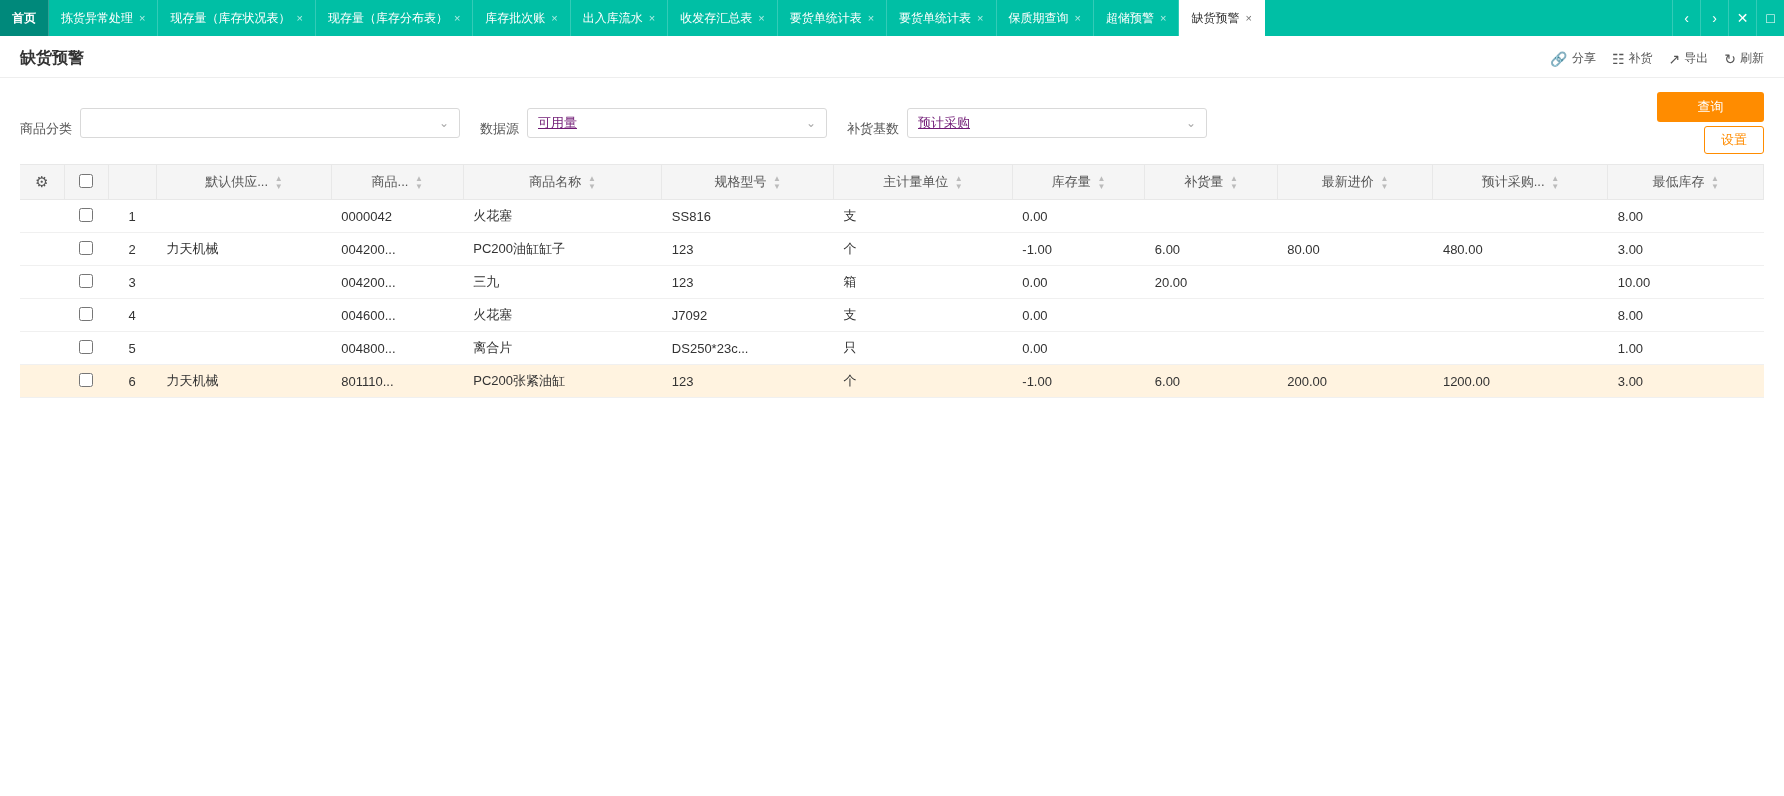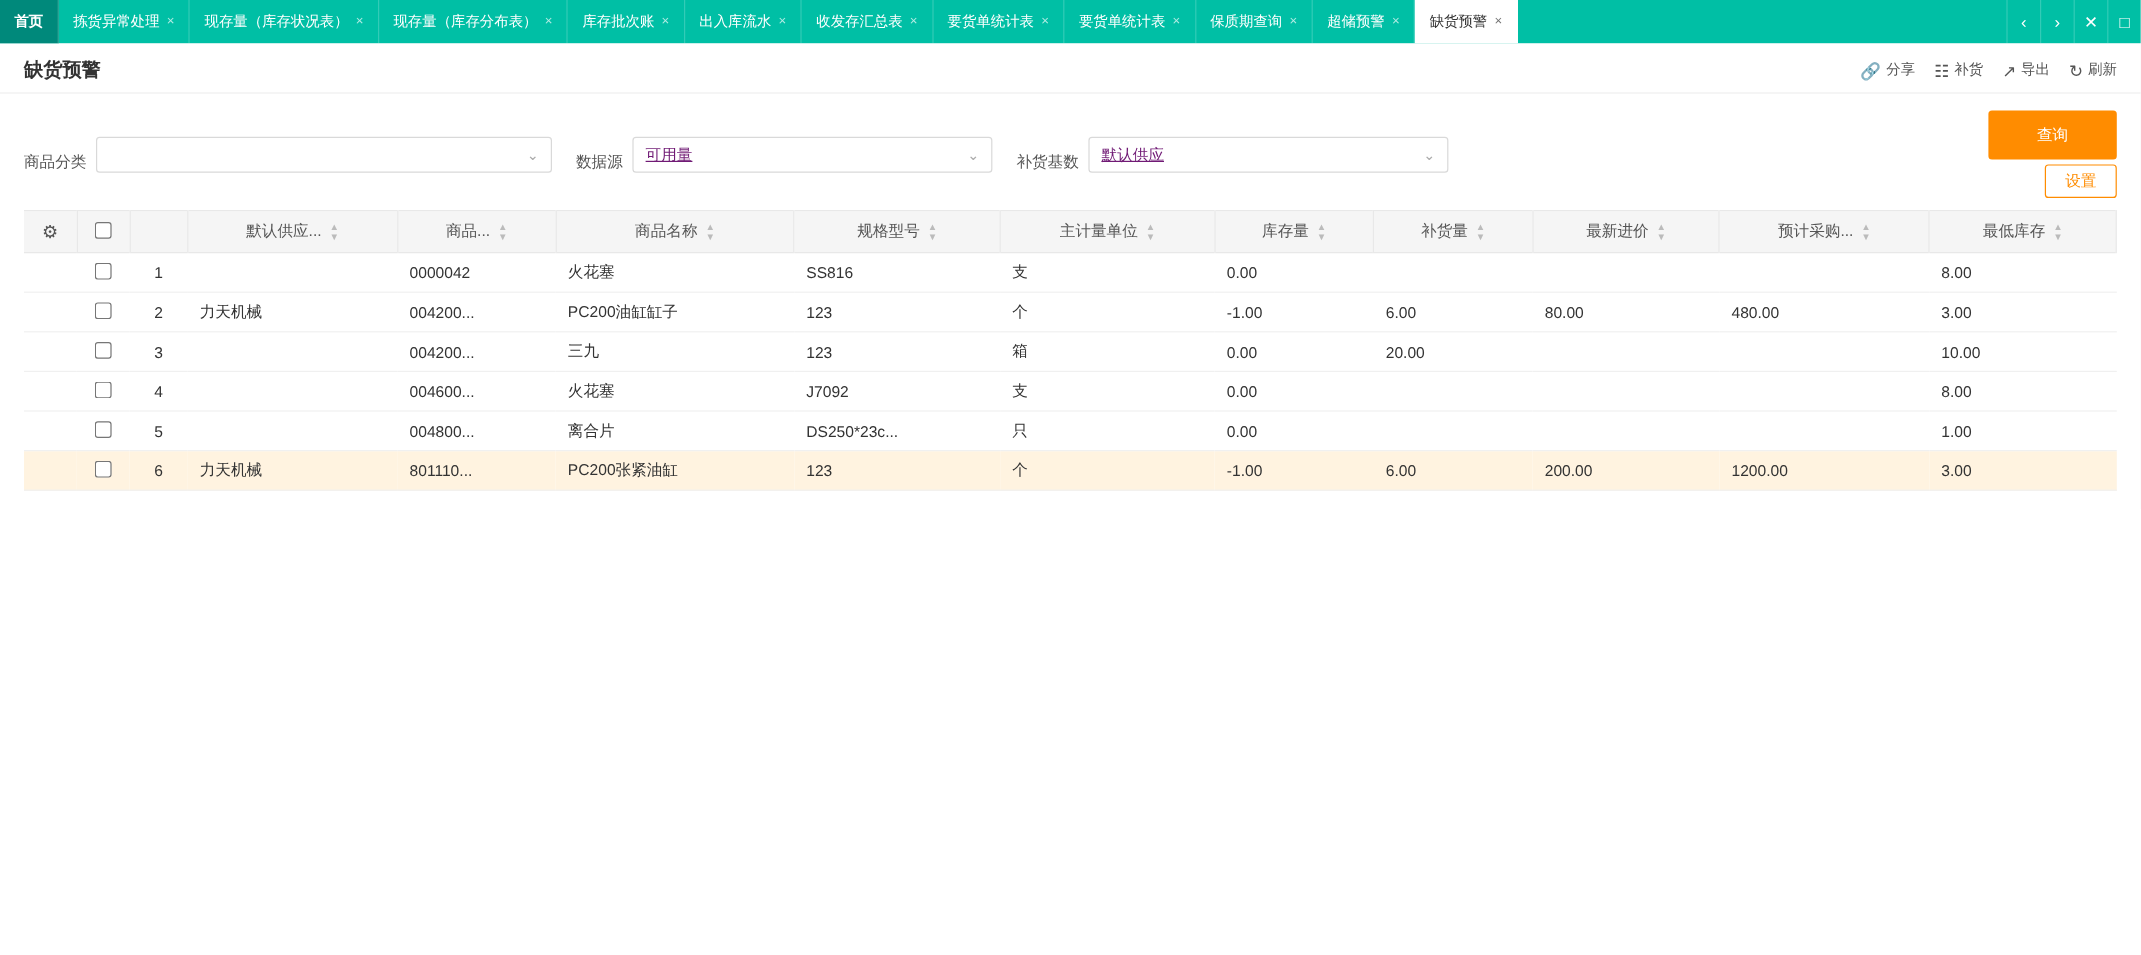--- a/index.html
+++ b/index.html
@@ -140,21 +140,21 @@
       gap: 4px;
     }
     .btn-query {
       background: #ff8c00;
       color: #fff;
       border: none;
       border-radius: 3px;
       padding: 5px 20px;
       cursor: pointer;
       font-size: 13px;
-      height: 41px;
+      height: 30px;
     }
     .btn-settings {
       background: #fff;
       color: #ff8c00;
       border: 1px solid #ff8c00;
       border-radius: 3px;
       padding: 4px 16px;
       cursor: pointer;
       font-size: 13px;
       height: 28px;
@@ -325,21 +325,21 @@
     <div class="filter-group">
       <span class="filter-label">数据源</span>
       <div class="filter-select" style="min-width:300px;">
         <span class="filter-value">可用量</span>
         <span class="arrow">⌄</span>
       </div>
     </div>
     <div class="filter-group">
       <span class="filter-label">补货基数</span>
       <div class="filter-select" style="min-width:300px;">
-        <span class="filter-value">默认供应</span>
+        <span class="filter-value">预计采购</span>
         <span class="arrow">⌄</span>
       </div>
     </div>
     <div class="filter-actions">
       <button class="btn-query">查询</button>
       <button class="btn-settings">设置</button>
     </div>
   </div>
 
   <div class="table-container">

